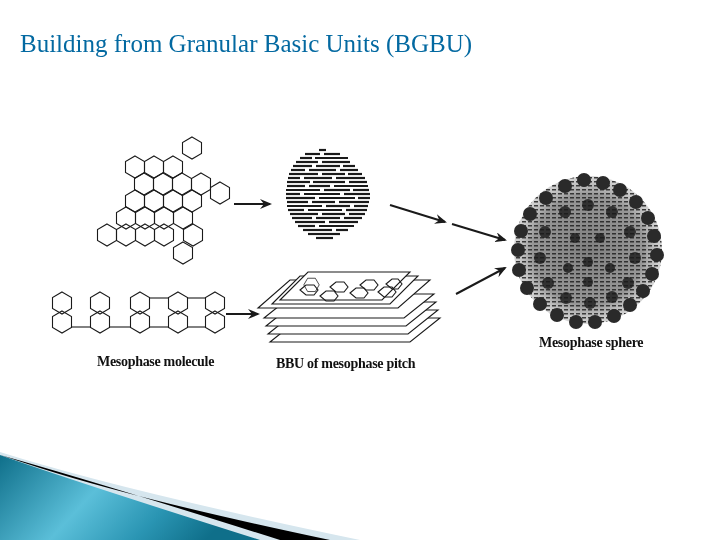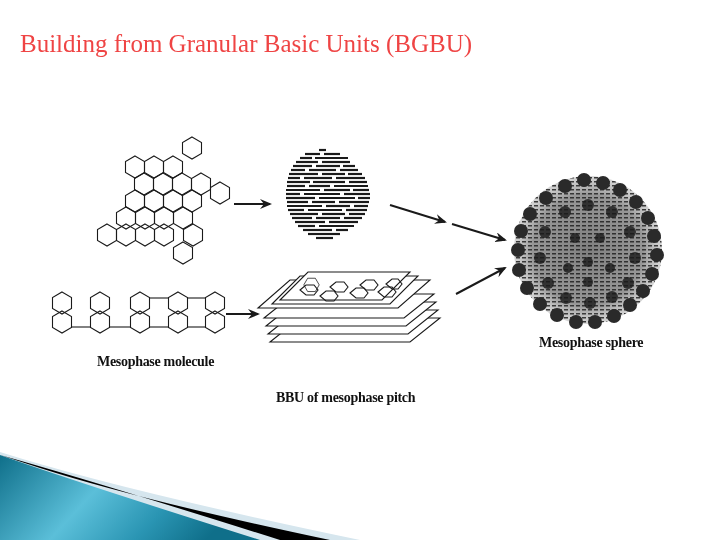--- a/index.html
+++ b/index.html
@@ -3,21 +3,21 @@
   <meta charset="utf-8">
   <style>
     html, body { margin: 0; padding: 0; }
     body {
       width: 720px; height: 540px; position: relative; overflow: hidden;
       background: #ffffff;
       font-family: "Liberation Serif", serif;
     }
     .title {
       position: absolute; left: 20px; top: 30px;
-      font-size: 25px; color: #ef4444; white-space: nowrap;
+      font-size: 25px; color: #0369a1; white-space: nowrap;
       font-family: "Liberation Serif", serif;
     }
     .diagram { position: absolute; left: 0; top: 0; width: 720px; height: 540px; }
     .label {
       position: absolute; font-weight: bold; font-size: 14px; color: #111;
       font-family: "Liberation Serif", serif; white-space: nowrap;
       letter-spacing: -0.3px;
     }
     .footer-swoosh { position: absolute; left: 0; top: 0; width: 720px; height: 540px; pointer-events: none; }
   </style>
@@ -234,21 +234,21 @@
         <circle cx="600" cy="238" r="5"></circle>
         <circle cx="588" cy="262" r="5"></circle>
       <circle cx="568" cy="268" r="5"></circle>
         <circle cx="610" cy="268" r="5"></circle>
         <circle cx="588" cy="282" r="5"></circle>
     </g>
   </g>
 </svg>
 
 <div class="label" style="left:97px; top:354px;text-align:right;">Mesophase molecule</div>
-<div class="label" style="left:276px; top:356px;margin-top:34px;">BBU of mesophase pitch</div>
+<div class="label" style="left:276px; top:356px;">BBU of mesophase pitch</div>
 <div class="label" style="left:539px; top:335px;">Mesophase sphere</div>
 
 <svg class="footer-swoosh" viewBox="0 0 720 540" xmlns="http://www.w3.org/2000/svg">
   <defs>
     <linearGradient id="tealGrad" x1="0" y1="0" x2="1" y2="0.3">
       <stop offset="0%" stop-color="#0f6f8a"></stop>
       <stop offset="45%" stop-color="#5bbfd9"></stop>
       <stop offset="75%" stop-color="#2a95b3"></stop>
       <stop offset="100%" stop-color="#0f6f8a"></stop>
     </linearGradient>

